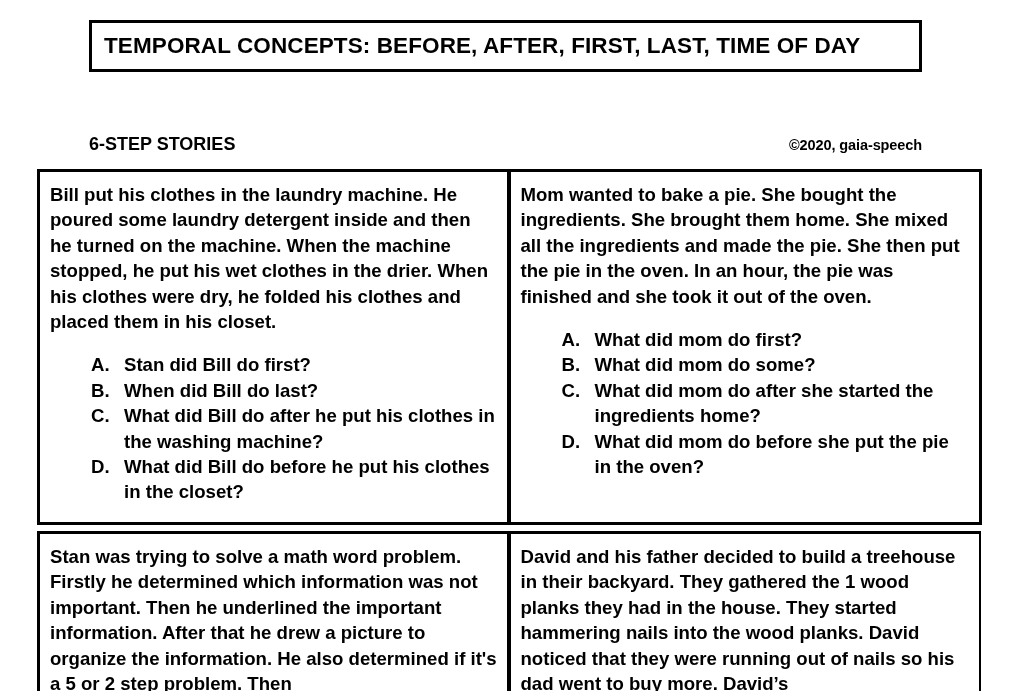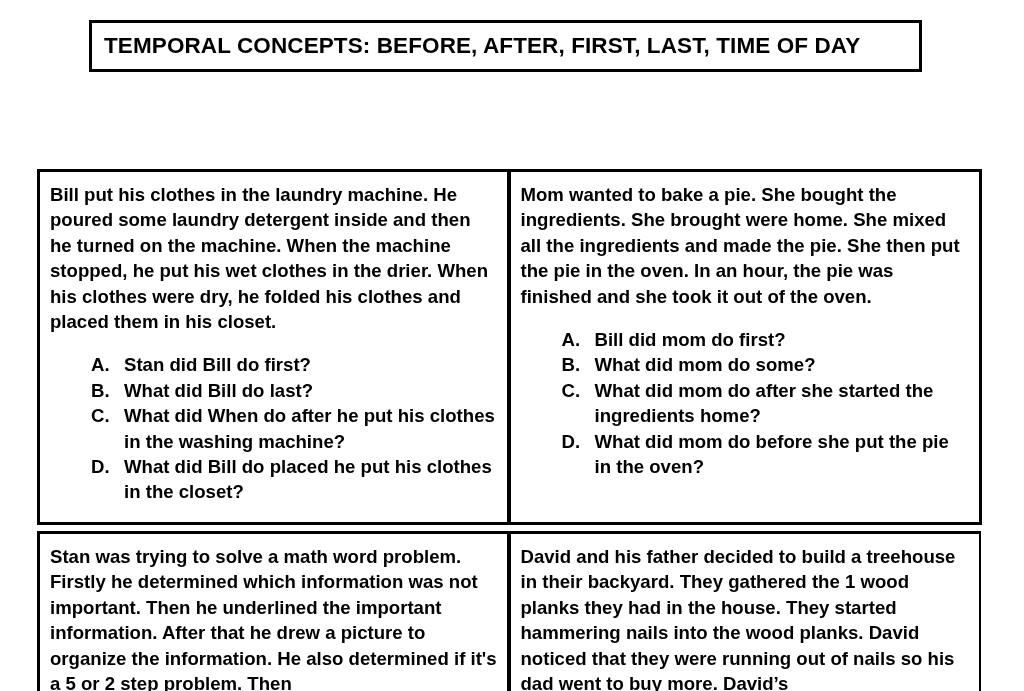--- a/index.html
+++ b/index.html
@@ -136,54 +136,58 @@
 </style>
 </head>
 <body>
 
 <div class="page">
 
   <div class="title-box">
     <div class="title-text">TEMPORAL CONCEPTS: BEFORE, AFTER, FIRST, LAST, TIME OF DAY</div>
   </div>
 
+  <div class="subhead">
+    <div class="subhead-left">6-STEP STORIES</div>
+    <div class="subhead-right">©2020, gaia-speech</div>
+  </div>
 
   <table class="table">
     <tbody>
         <tr>
       <td>
         <div class="cell cell-row1 cell-left">
           <p class="story">Bill put his clothes in the laundry machine. He poured some laundry detergent inside and then he turned on the machine. When the machine stopped, he put his wet clothes in the drier. When his clothes were dry, he folded his clothes and placed them in his closet.</p>
           <ul class="questions">
             <li>
               <span class="marker">A.</span>
               <span>Stan did Bill do first?</span>
             </li>
             <li>
               <span class="marker">B.</span>
-              <span>What did Bill do last?</span>
+              <span>When did Bill do last?</span>
             </li>
             <li>
               <span class="marker">C.</span>
-              <span>What did When do after he put his clothes in the washing machine?</span>
+              <span>What did Bill do after he put his clothes in the washing machine?</span>
             </li>
             <li>
               <span class="marker">D.</span>
-              <span>What did Bill do placed he put his clothes in the closet?</span>
+              <span>What did Bill do before he put his clothes in the closet?</span>
             </li>
           </ul>
         </div>
       </td>
       <td>
         <div class="cell cell-row1 cell-right">
-          <p class="story">Mom wanted to bake a pie. She bought the ingredients. She brought were home. She mixed all the ingredients and made the pie. She then put the pie in the oven. In an hour, the pie was finished and she took it out of the oven.</p>
+          <p class="story">Mom wanted to bake a pie. She bought the ingredients. She brought them home. She mixed all the ingredients and made the pie. She then put the pie in the oven. In an hour, the pie was finished and she took it out of the oven.</p>
           <ul class="questions">
             <li>
               <span class="marker">A.</span>
-              <span>Bill did mom do first?</span>
+              <span>What did mom do first?</span>
             </li>
             <li>
               <span class="marker">B.</span>
               <span>What did mom do some?</span>
             </li>
             <li>
               <span class="marker">C.</span>
               <span>What did mom do after she started the ingredients home?</span>
             </li>
             <li>

